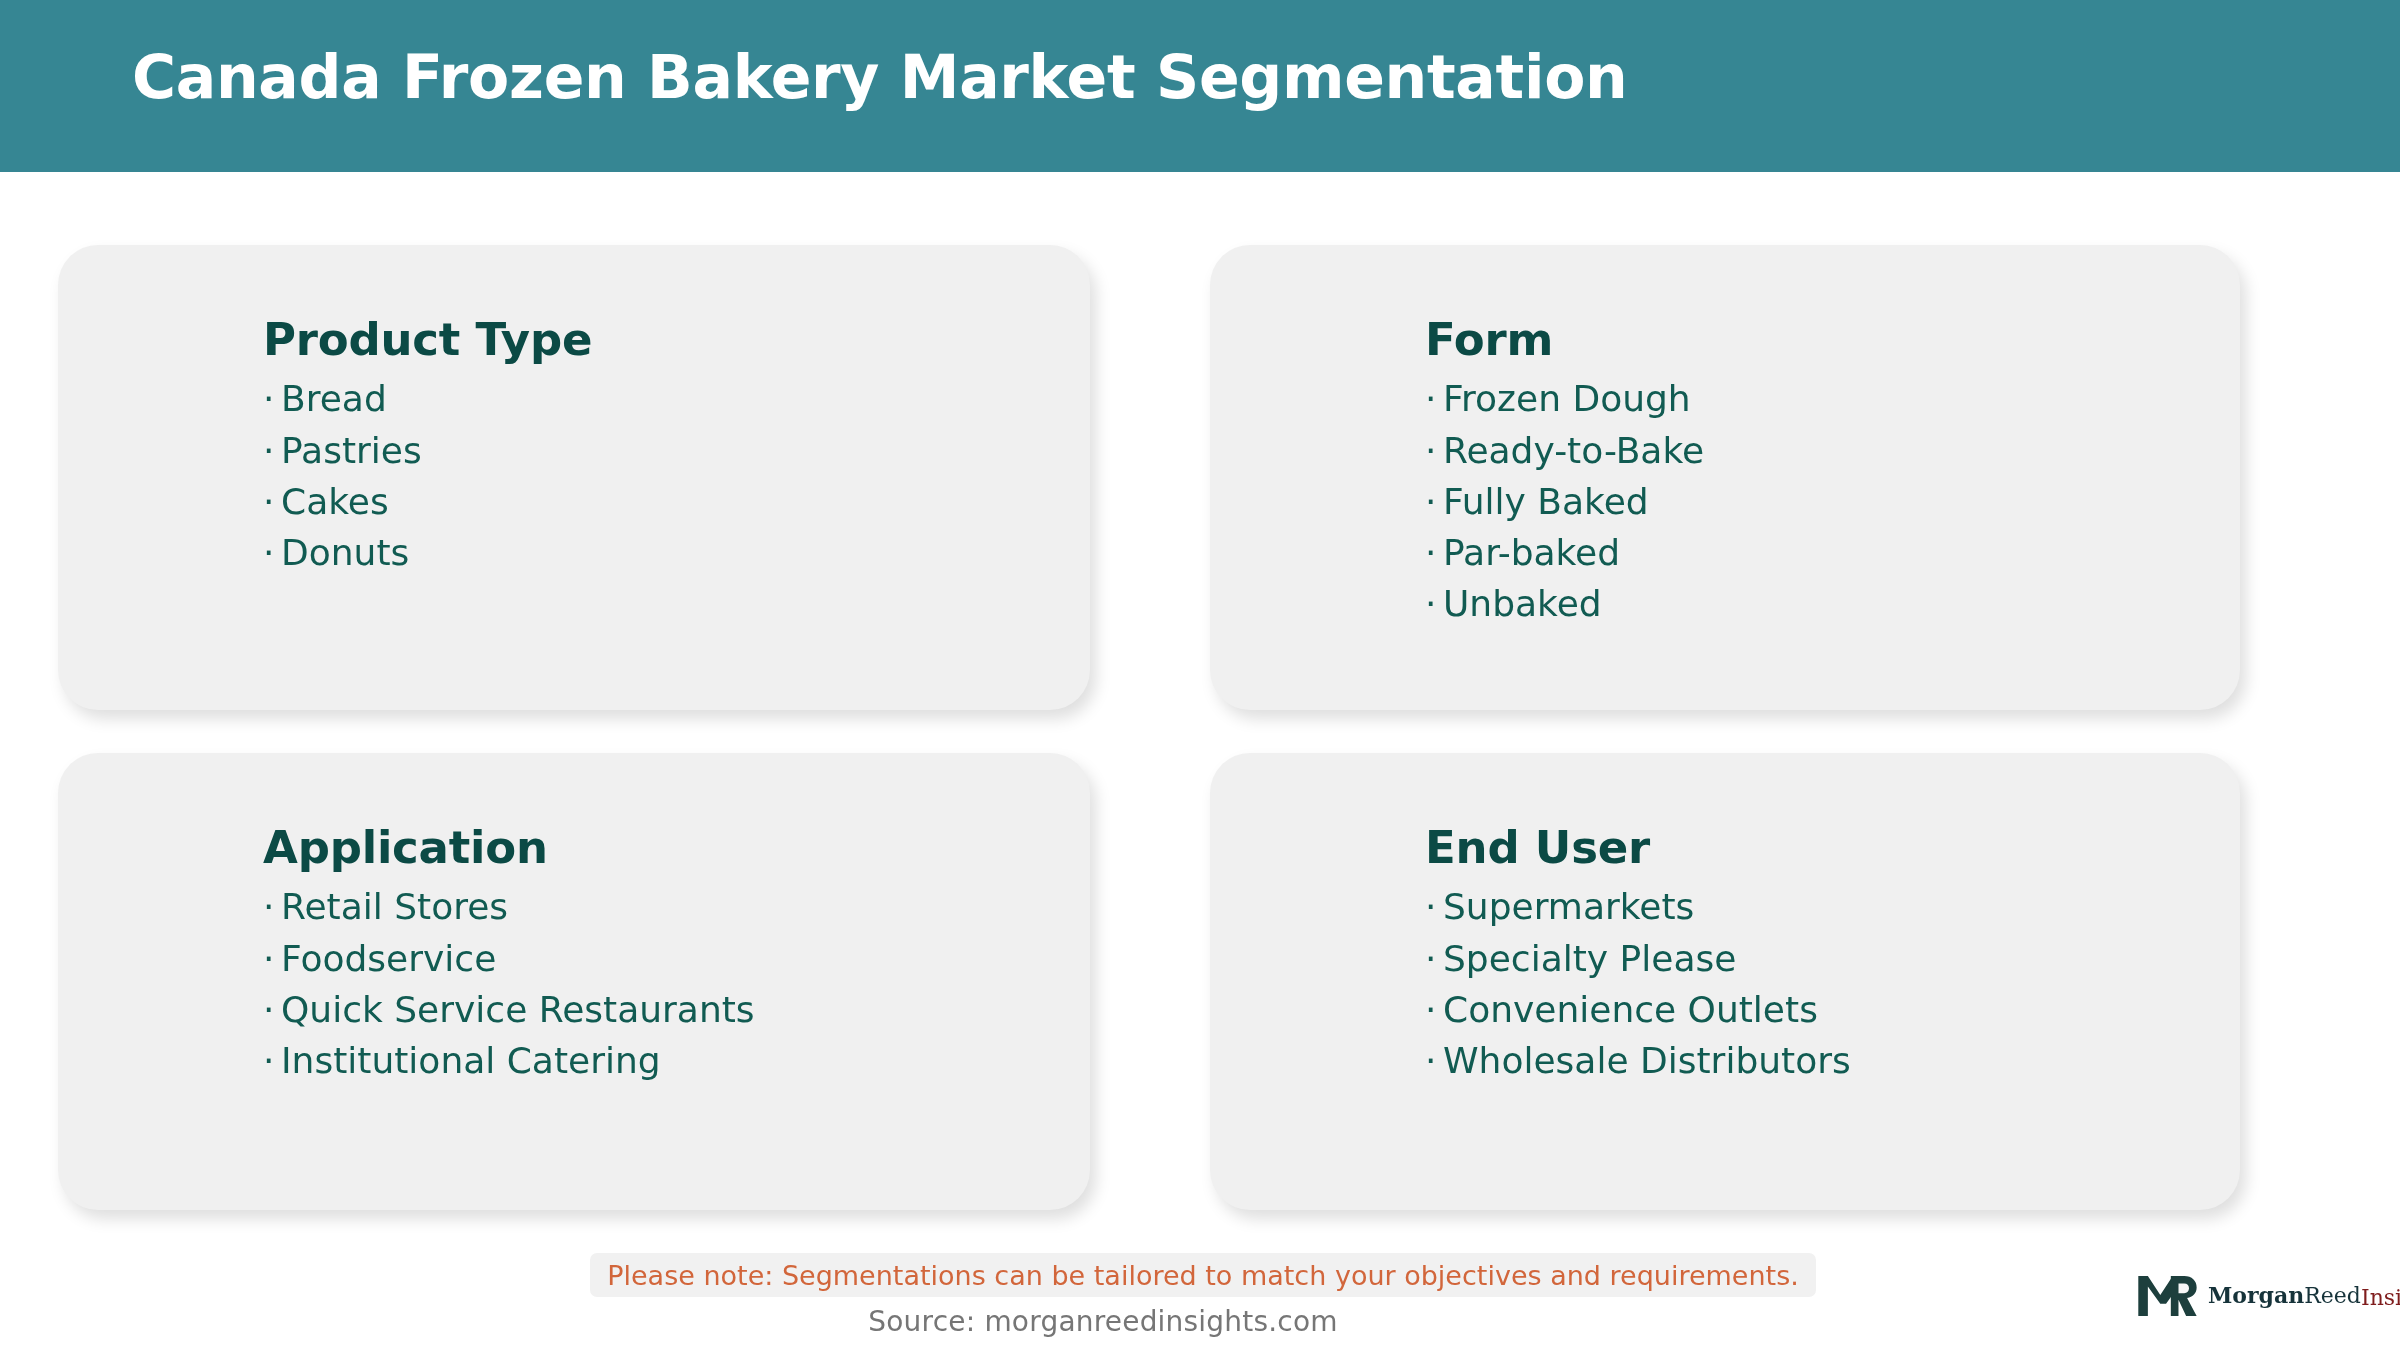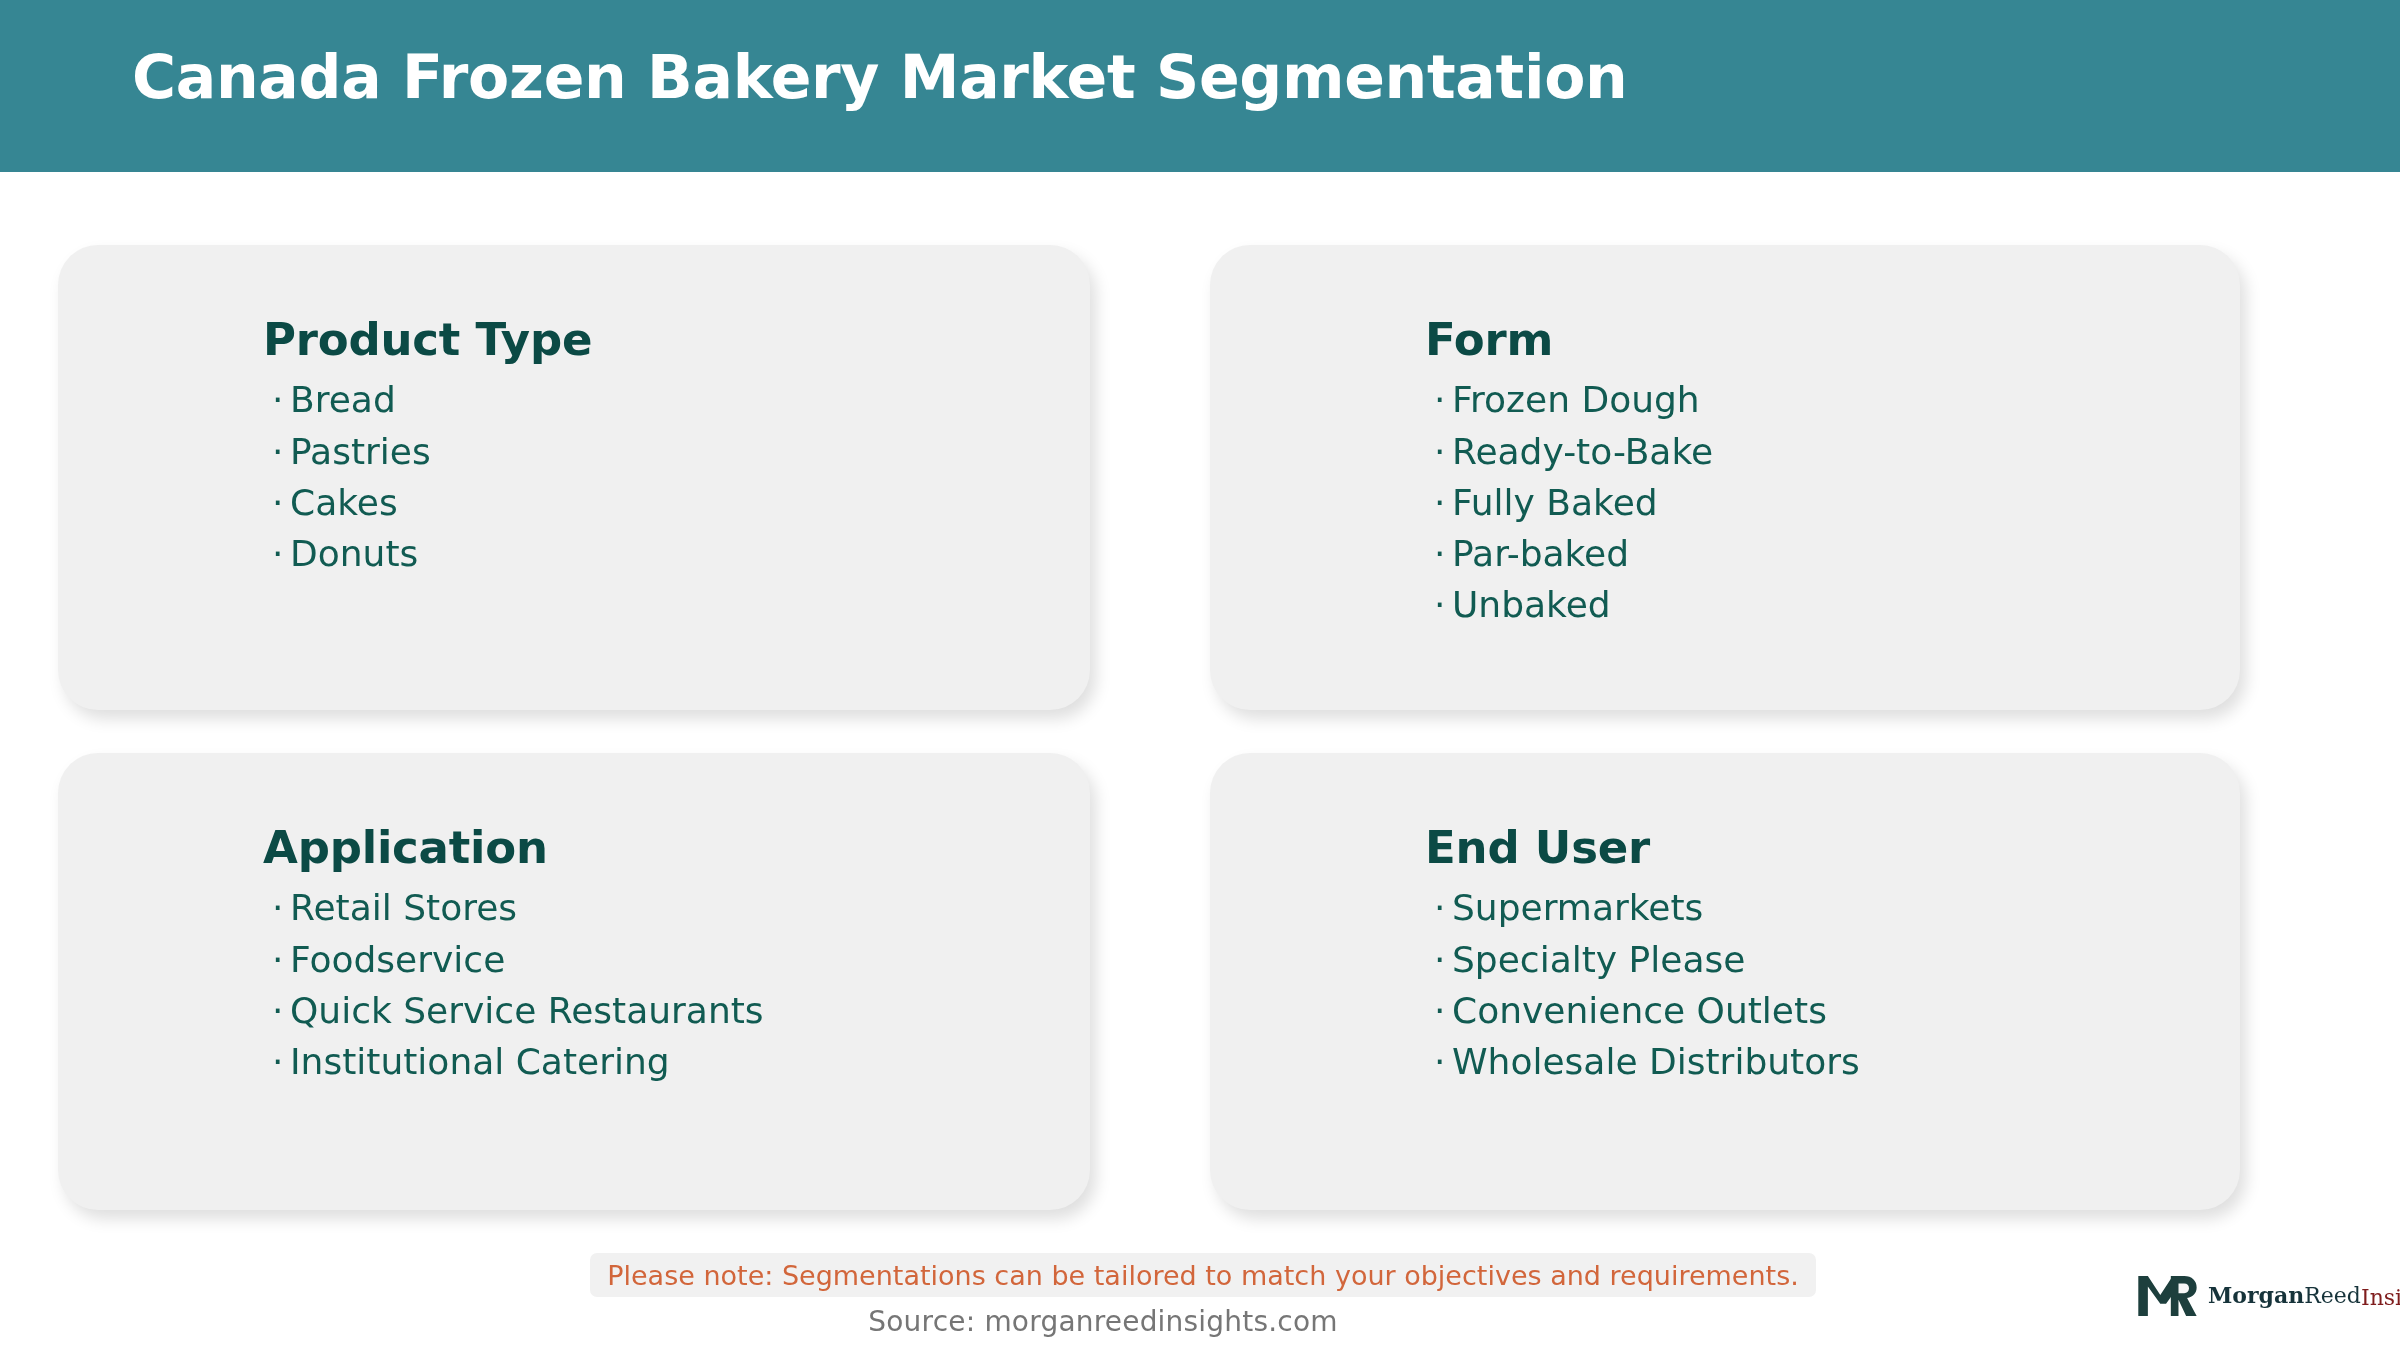--- a/index.html
+++ b/index.html
@@ -72,21 +72,21 @@
     font-size: 45px;
     font-weight: 700;
     color: #0b4a45;
     line-height: 1.12;
     margin: 12px 0 8px 0;
     letter-spacing: -0.2px;
     white-space: nowrap;
   }
   .card-list {
     list-style: none;
-    margin: 9px;
+    margin: 0;
     padding: 0;
   }
   .card-list li {
     font-size: 36px;
     color: #115b52;
     line-height: 1.42;
     white-space: nowrap;
     font-weight: 400;
   }
   .bullet {

